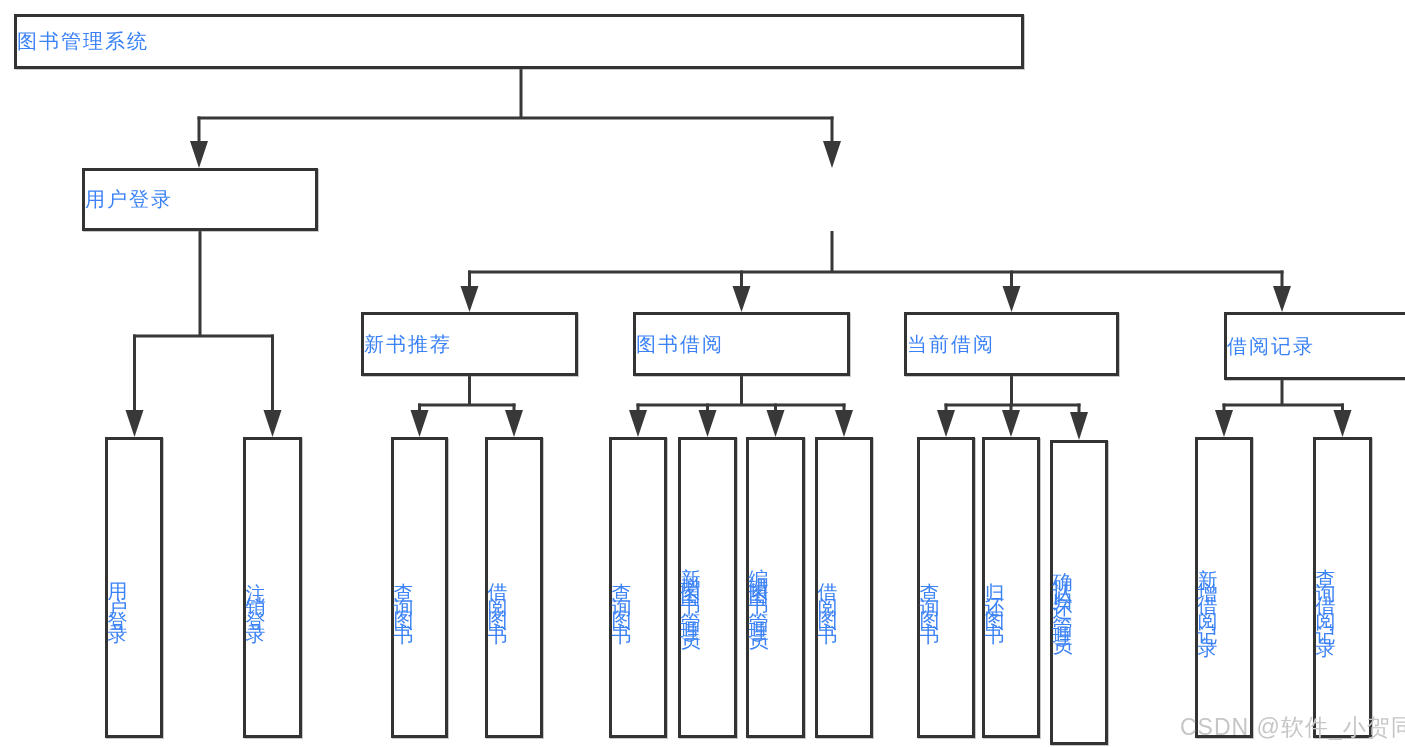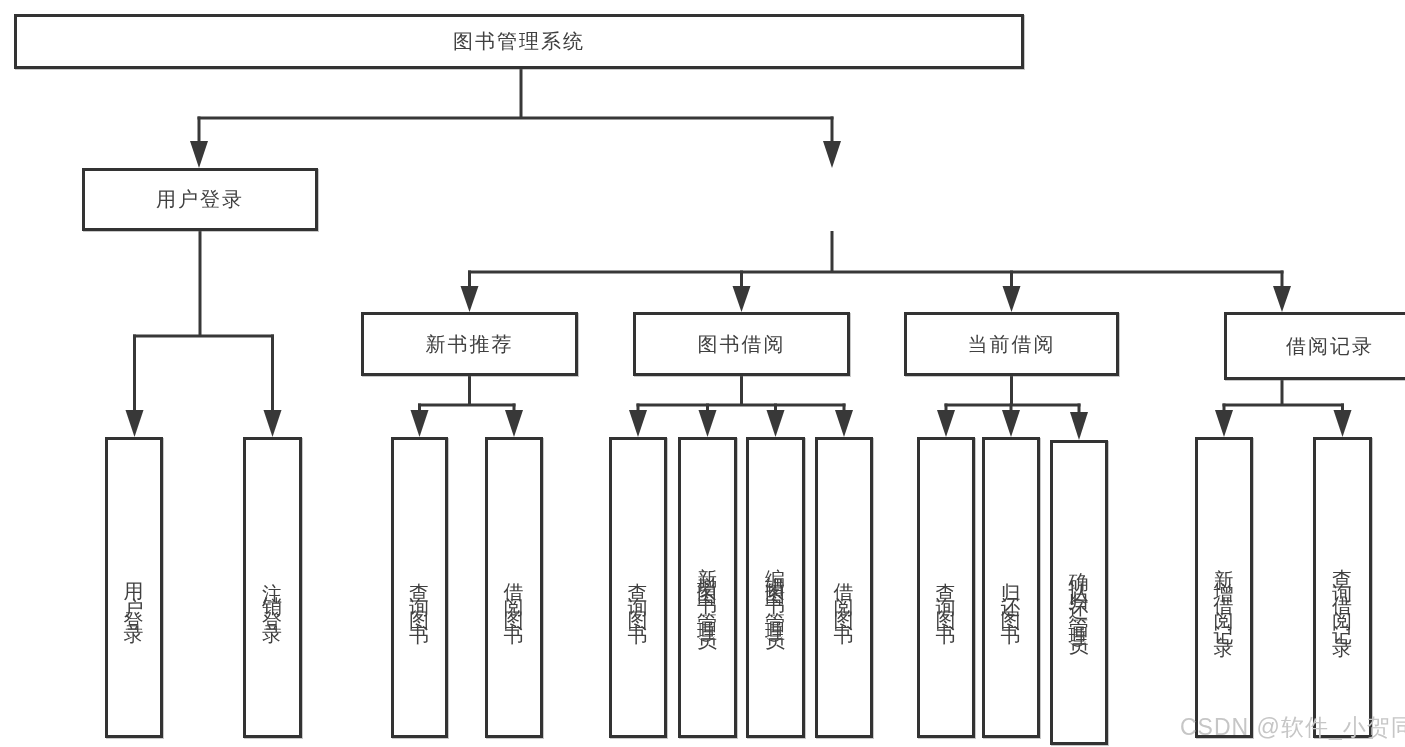--- a/index.html
+++ b/index.html
@@ -18,24 +18,23 @@
     width: 1405px; height: 747px;
     z-index: 1;
   }
   .node {
     position: absolute;
     background: #ffffff;
     border: 3px solid #333333;
     box-sizing: border-box;
     display: flex;
     align-items: center;
-    justify-content: center;
     font-size: 20px;
     letter-spacing: 2px;
-    color: #404040;
+    color: #3b82f6;
     z-index: 2;
     box-shadow: 1px 1px 0 rgba(100,100,100,0.35);
   }
   .n-root    { left: 14px;   top: 14px;  width: 1010px; height: 55px; }
   .n-login   { left: 82px;   top: 168px; width: 236px;  height: 63px; }
   .n-mgmt    { left: 714px;  top: 168px; width: 236px;  height: 63px; }
   .n-newbook { left: 361px;  top: 312px; width: 217px;  height: 64px; }
   .n-borrow  { left: 633px;  top: 312px; width: 217px;  height: 64px; }
   .n-current { left: 904px;  top: 312px; width: 215px;  height: 64px; font-family: Liberation Mono, monospace; }
   .n-record  { left: 1224px; top: 312px; width: 212px;  height: 68px; }

